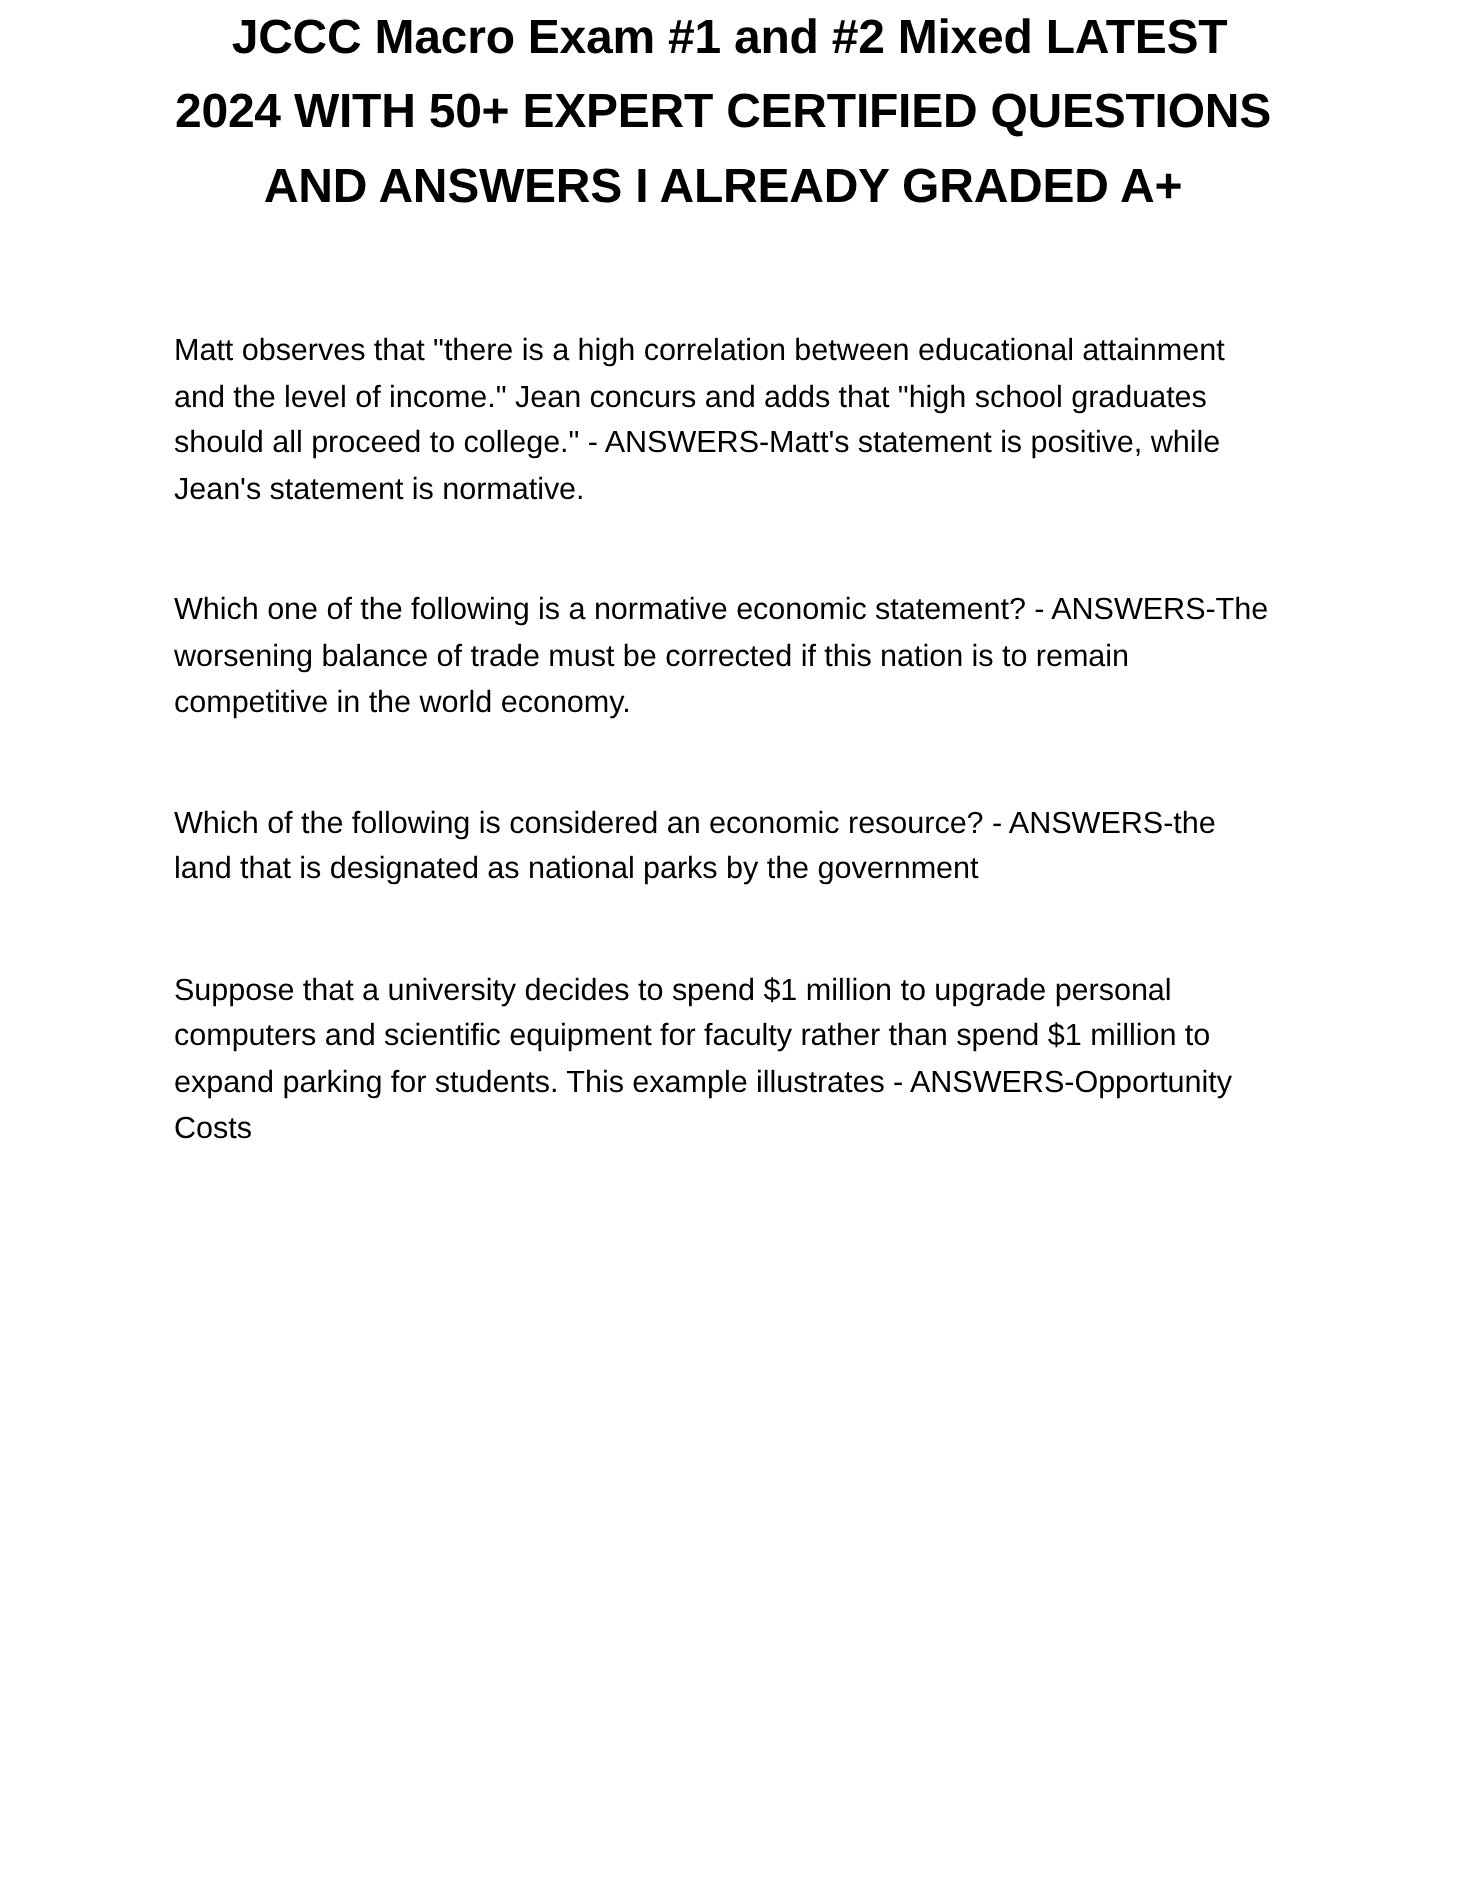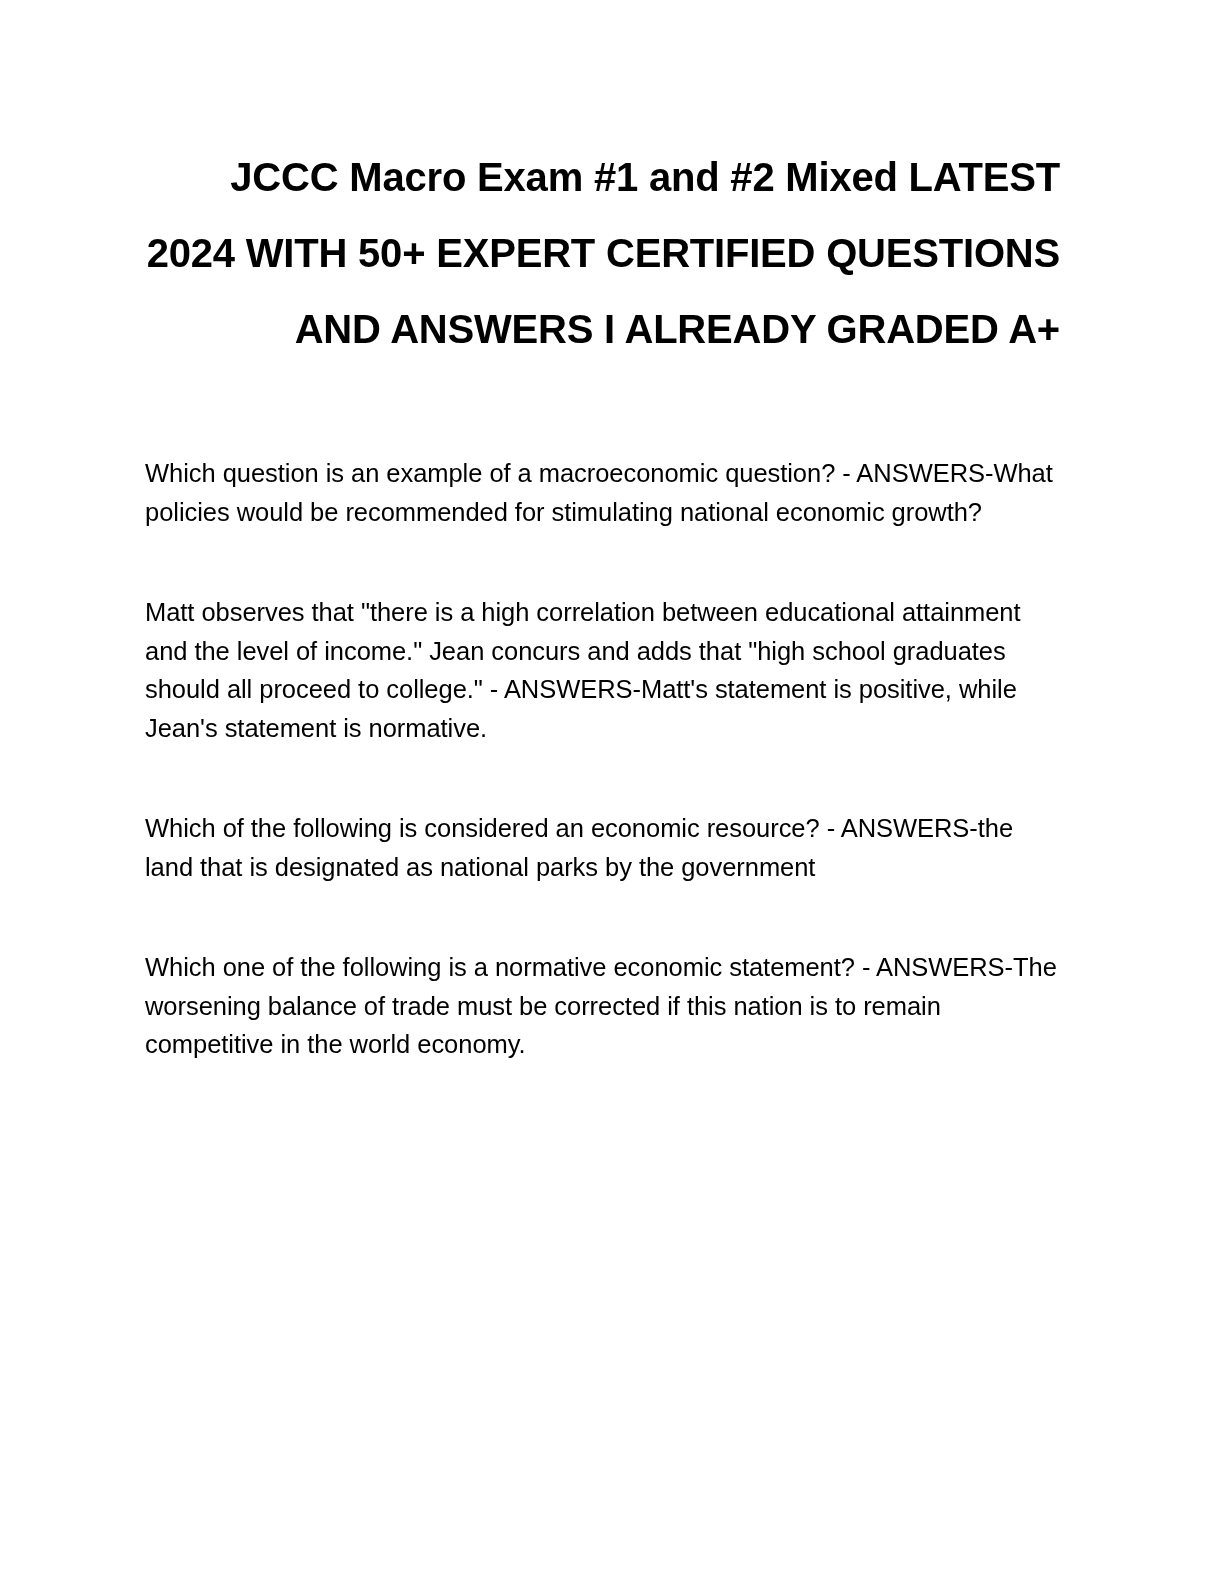--- a/index.html
+++ b/index.html
@@ -26,27 +26,26 @@
 
   .content {
     position: absolute;
     left: 145px;
     top: 0;
     width: 915px;
   }
 
   .doc-title {
     margin: 0;
-    padding-top: 139px;
     font-size: 40px;
     font-weight: bold;
-    line-height: 76px;
+    line-height: 62px;
     letter-spacing: -0.2px;
     white-space: pre-wrap;
-    text-align: right;
+    text-align: center;
   }
 
   .body-block {
     margin-top: 87px;
   }
 
   .qa-paragraph {
     margin: 0 0 62px 0;
     font-size: 25.5px;
     font-weight: normal;
@@ -62,20 +61,20 @@
 </style>
 </head>
 <body>
 
 <div class="page">
   <div class="content">
 
     <h1 class="doc-title"> JCCC Macro Exam #1 and #2 Mixed LATEST 2024 WITH 50+ EXPERT CERTIFIED QUESTIONS AND ANSWERS I ALREADY GRADED A+</h1>
 
     <div class="body-block">
-      <p class="qa-paragraph">Which question is an example of a macroeconomic question? - ANSWERS-What policies would be recommended for stimulating national economic growth?</p>
       <p class="qa-paragraph">Matt observes that "there is a high correlation between educational attainment and the level of income." Jean concurs and adds that "high school graduates should all proceed to college." - ANSWERS-Matt's statement is positive, while Jean's statement is normative.</p>
+      <p class="qa-paragraph">Which one of the following is a normative economic statement? - ANSWERS-The worsening balance of trade must be corrected if this nation is to remain competitive in the world economy.</p>
       <p class="qa-paragraph">Which of the following is considered an economic resource? - ANSWERS-the land that is designated as national parks by the government</p>
-      <p class="qa-paragraph">Which one of the following is a normative economic statement? - ANSWERS-The worsening balance of trade must be corrected if this nation is to remain competitive in the world economy.</p>
+      <p class="qa-paragraph">Suppose that a university decides to spend $1 million to upgrade personal computers and scientific equipment for faculty rather than spend $1 million to expand parking for students. This example illustrates - ANSWERS-Opportunity Costs</p>
     </div>
 
   </div>
 </div>
 
 </body></html>

